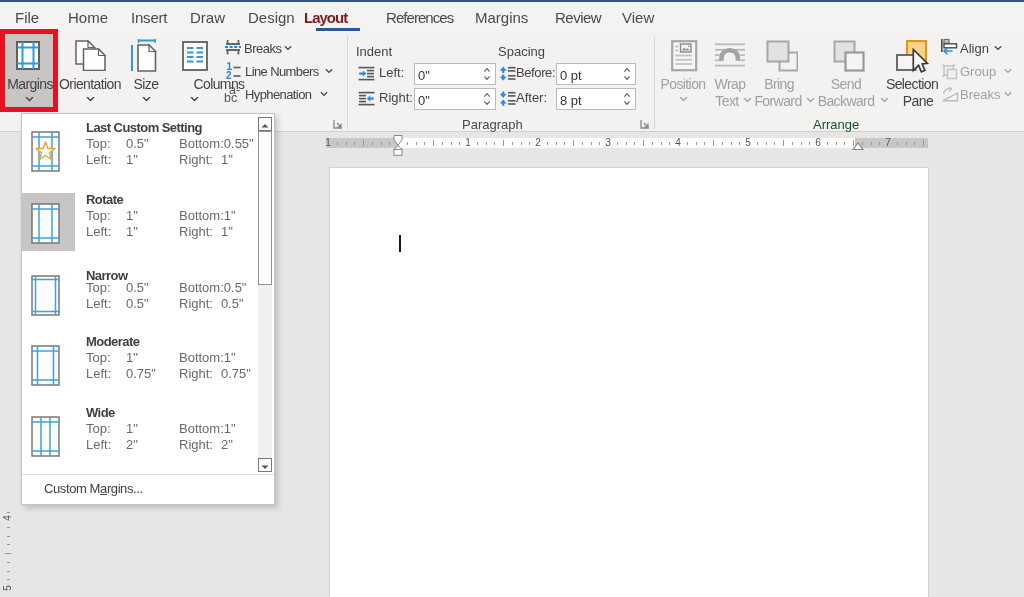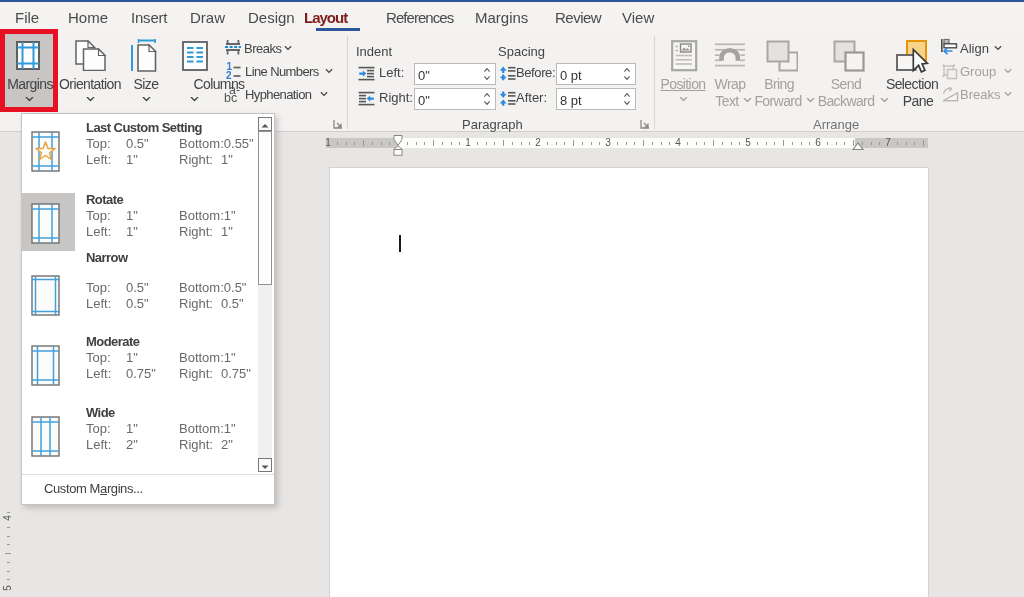--- a/index.html
+++ b/index.html
@@ -256,21 +256,21 @@
     <rect x="17" y="5.5" width="1.5" height="1.5" fill="#9b9997"></rect>
     <line x1="4.5" y1="6.5" x2="7" y2="6.5" stroke="#b0aeac" stroke-width="1.5"></line>
     <line x1="4.5" y1="10.5" x2="7" y2="10.5" stroke="#b0aeac" stroke-width="1.5"></line>
     <g stroke="#c2c0be" stroke-width="1.7">
       <line x1="4.5" y1="15.5" x2="21" y2="15.5"></line>
         <line x1="4.5" y1="19.8" x2="21" y2="19.8"></line>
         <line x1="4.5" y1="24" x2="21" y2="24"></line>
     </g>
   </svg>
 </div>
-<div class="biglabel gray" style="left:683px;top:76px;text-decoration:underline;">Position</div>
+<div class="biglabel gray" style="left:683px;top:76px;">Position</div>
 <svg class="chev" style="left:679px;top:97px;" viewBox="0 0 9 5">
     <path d="M1 0 L4.5 3.5 L8 0" fill="none" stroke="#a3a19f" stroke-width="1.4"></path>
   </svg>
 
 <div class="abs" style="left:715px;top:43px;">
   <svg width="30" height="25">
     <g stroke="#bbb9b7" stroke-width="1.8">
       <line x1="0" y1="1.3" x2="30" y2="1.3"></line>
       <line x1="0" y1="6.8" x2="10" y2="6.8"></line>
         <line x1="20" y1="6.8" x2="30" y2="6.8"></line>
@@ -352,21 +352,21 @@
   <svg width="17" height="15">
     <path d="M1 13.8 L15.5 13.8 L15.5 6 Z" fill="#f6f5f4" stroke="#bbb9b7" stroke-width="1.4"></path>
     <path d="M1.5 6.5 A6.5 6.5 0 0 1 9.5 1.7" fill="none" stroke="#c2c0be" stroke-width="1.5"></path>
     <path d="M9.8 1.7 L6.6 0.4 M9.8 1.7 L7.3 4.2" fill="none" stroke="#c2c0be" stroke-width="1.5"></path>
   </svg>
 </div>
 <div class="smalltext gray" style="left:960px;top:87px;">Breaks</div>
 <svg class="chev" style="left:1004px;top:92px;width:8px;" viewBox="0 0 9 5">
     <path d="M1 0 L4.5 3.5 L8 0" fill="none" stroke="#a3a19f" stroke-width="1.5"></path>
   </svg>
-<div class="smalltext" style="left:813px;top:116.5px;color:#737373;">Arrange</div>
+<div class="smalltext" style="left:813px;top:116.5px;color:#14532d;">Arrange</div>
 
 <div class="abs" style="left:0;top:132px;width:1024px;height:465px;background:#e7e6e5;"></div>
 
 <div class="abs" style="left:330px;top:168px;width:598px;height:429px;background:#fff;outline:1px solid #d4d2d0;"></div>
 
 <div class="abs" style="left:399px;top:235px;width:1.5px;height:17px;background:#1a1a1a;"></div>
 
 <div id="ruler">
 <div class="abs" style="left:325.5px;top:137.5px;width:602.5px;height:10px;background:#c9c7c5;"></div>
 <div class="abs" style="left:398px;top:137.5px;width:457px;height:10px;background:#fdfdfc;"></div>
@@ -504,21 +504,21 @@
       <span class="dl2">Right:</span>
       <span class="dv2">1"</span>
     </div>
 <div class="abs" style="left:10px;top:162px;"><svg width="29" height="41">
         <rect x="1" y="1" width="27" height="39" fill="#fbfbfa" stroke="#716f6d" stroke-width="1.4"></rect>
 <line x1="4.5" y1="1" x2="4.5" y2="40" stroke="#43a0dc" stroke-width="1.5"></line>
 <line x1="24.5" y1="1" x2="24.5" y2="40" stroke="#43a0dc" stroke-width="1.5"></line>
 <line x1="1" y1="4.5" x2="28" y2="4.5" stroke="#43a0dc" stroke-width="1.5"></line>
 <line x1="1" y1="36.5" x2="28" y2="36.5" stroke="#43a0dc" stroke-width="1.5"></line>
       </svg></div>
-<div class="dtitle" style="top:137px;">Narrow</div>
+<div class="dtitle" style="top:155px;">Narrow</div>
 <div class="drow" style="top:167px;">
       <span class="dl1">Top:</span>
       <span class="dv1">0.5"</span>
       <span class="dl2">Bottom:0.5"</span>
     </div>
 <div class="drow" style="top:182.5px;">
       <span class="dl1">Left:</span>
       <span class="dv1">0.5"</span>
       <span class="dl2">Right:</span>
       <span class="dv2">0.5"</span>

